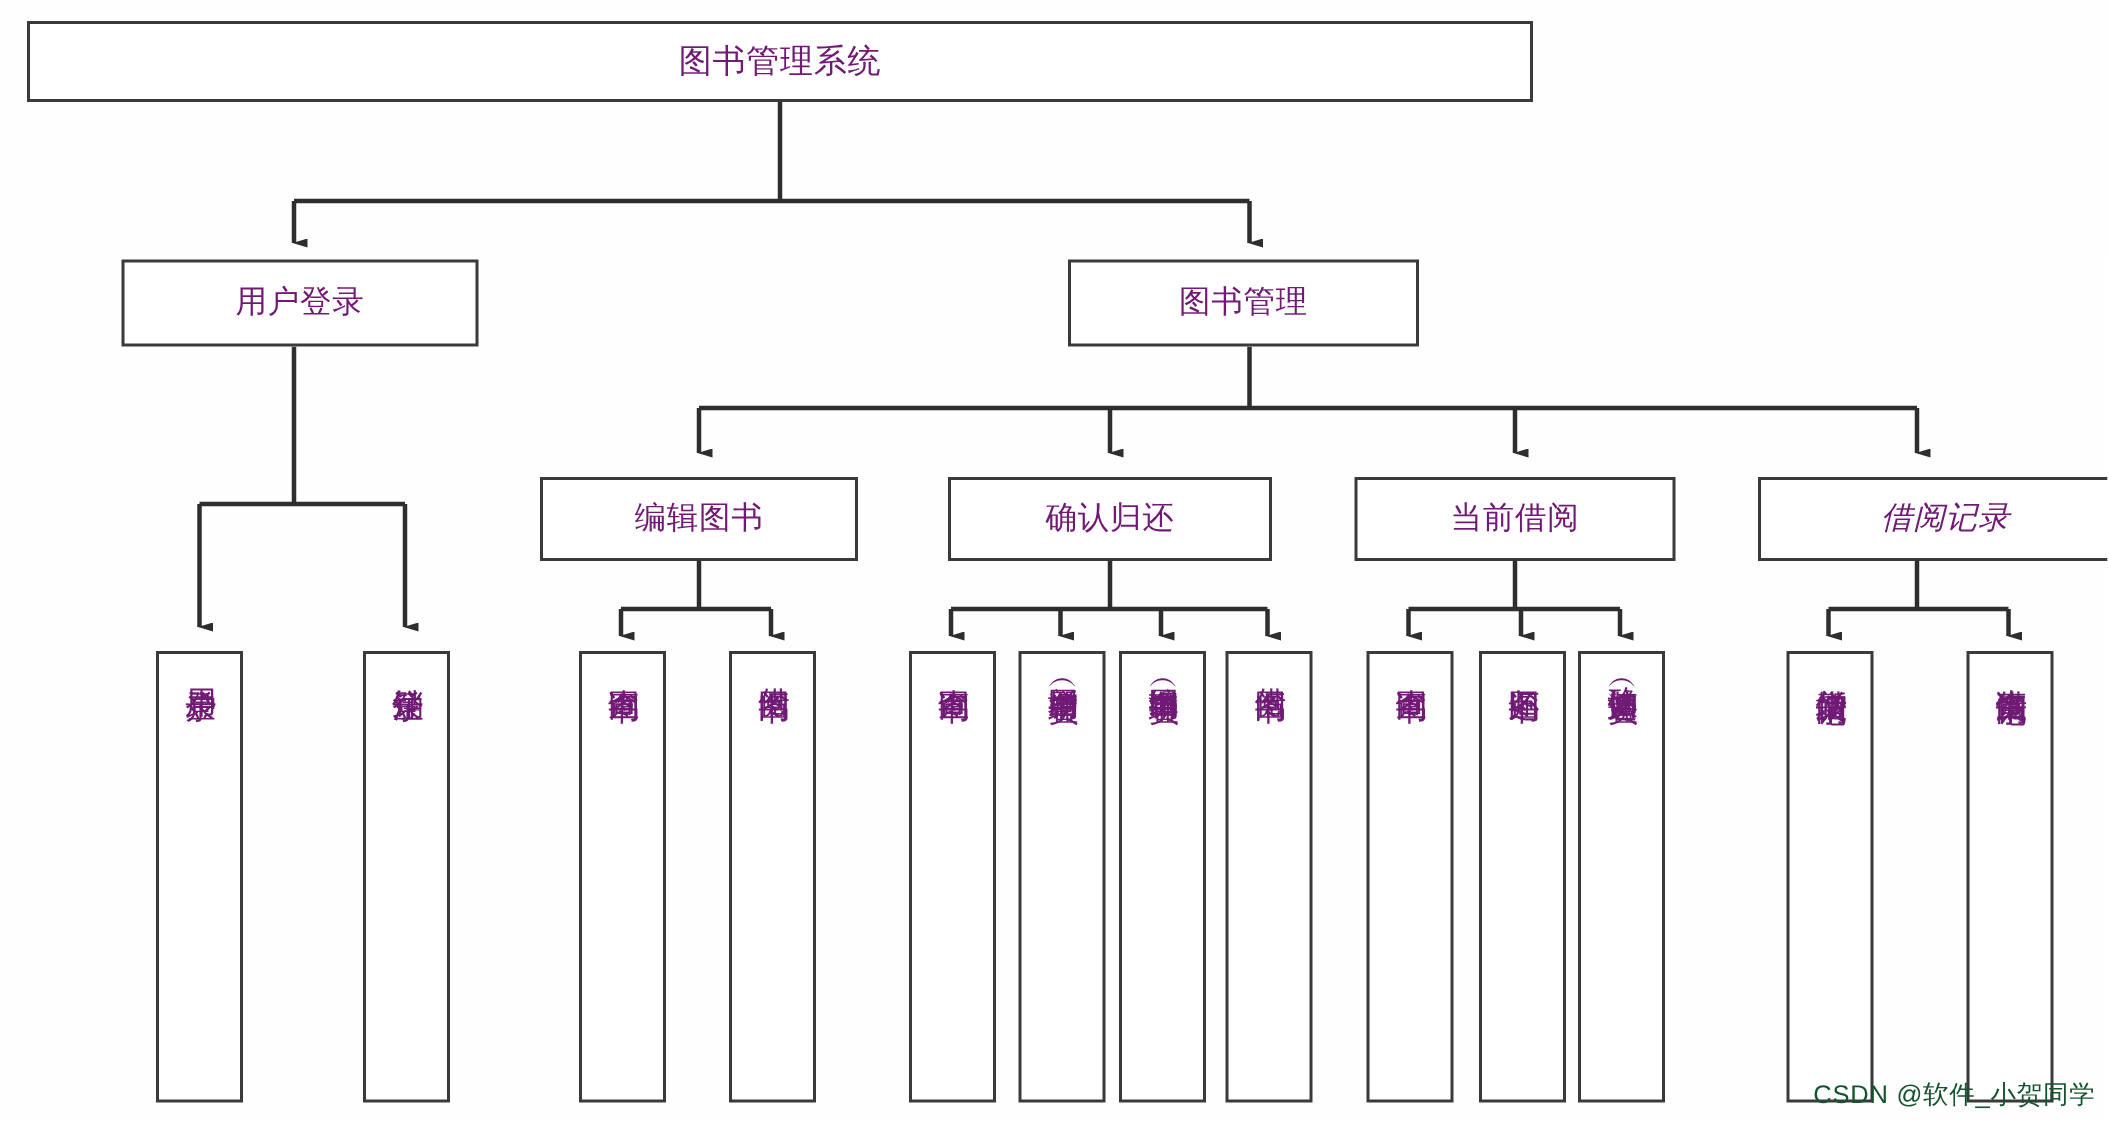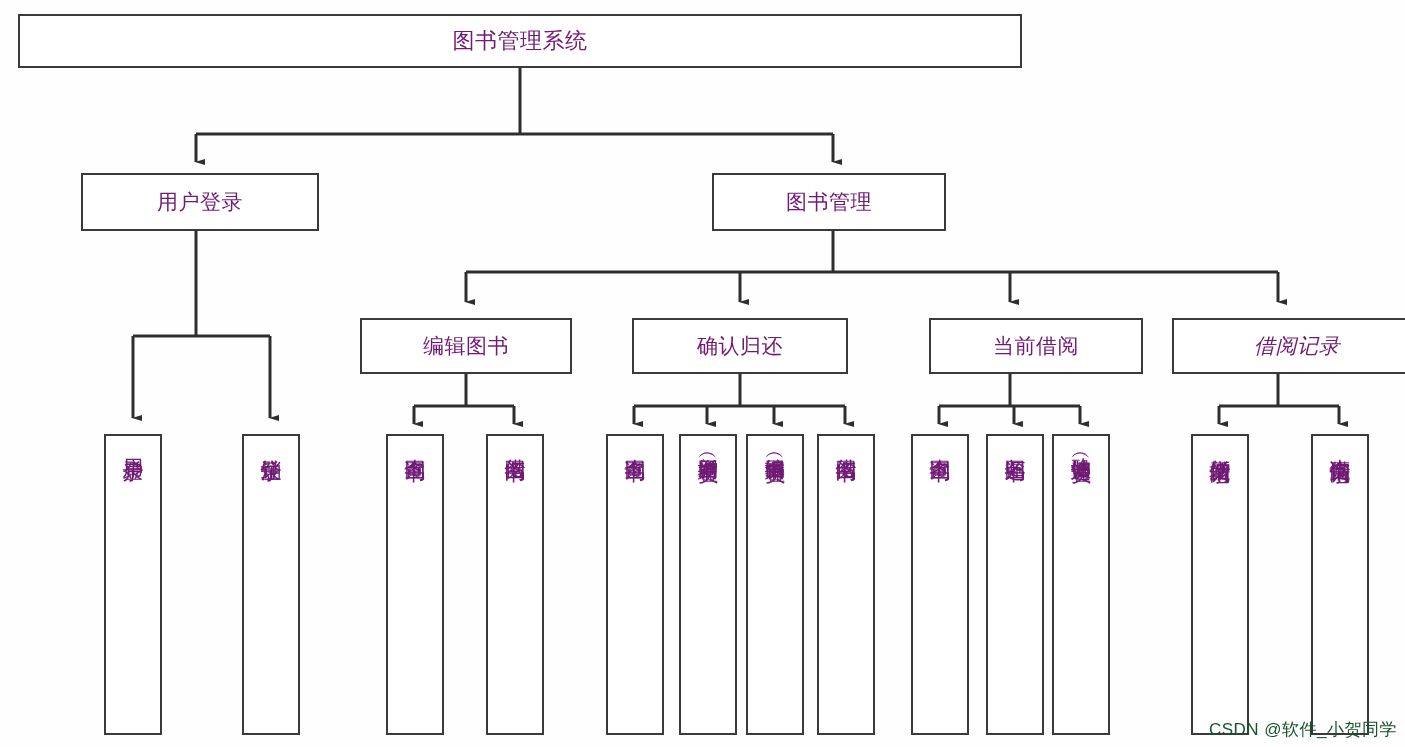--- a/index.html
+++ b/index.html
@@ -144,21 +144,21 @@
   <div class="node horiz" style="left:712px; top:173px; width:234px; height:58px;">
     <span class="label">图书管理</span>
   </div>
 
   <div class="node horiz" style="left:360px; top:318px; width:212px; height:56px;">
     <span class="label">编辑图书</span>
   </div>
   <div class="node horiz" style="left:632px; top:318px; width:216px; height:56px;">
     <span class="label">确认归还</span>
   </div>
-  <div class="node horiz" style="left:929px; top:318px; width:214px; height:56px;">
+  <div class="node horiz" style="left:903px; top:318px; width:214px; height:56px;">
     <span class="label">当前借阅</span>
   </div>
   <div class="node horiz" style="left:1172px; top:318px; width:250px; height:56px;font-style:italic;">
     <span class="label">借阅记录</span>
   </div>
 
   <div class="node vert" style="left:104px; top:434px; width:58px; height:301px;">
     <span class="label">用户登录</span>
   </div>
   <div class="node vert" style="left:242px; top:434px; width:58px; height:301px;">

